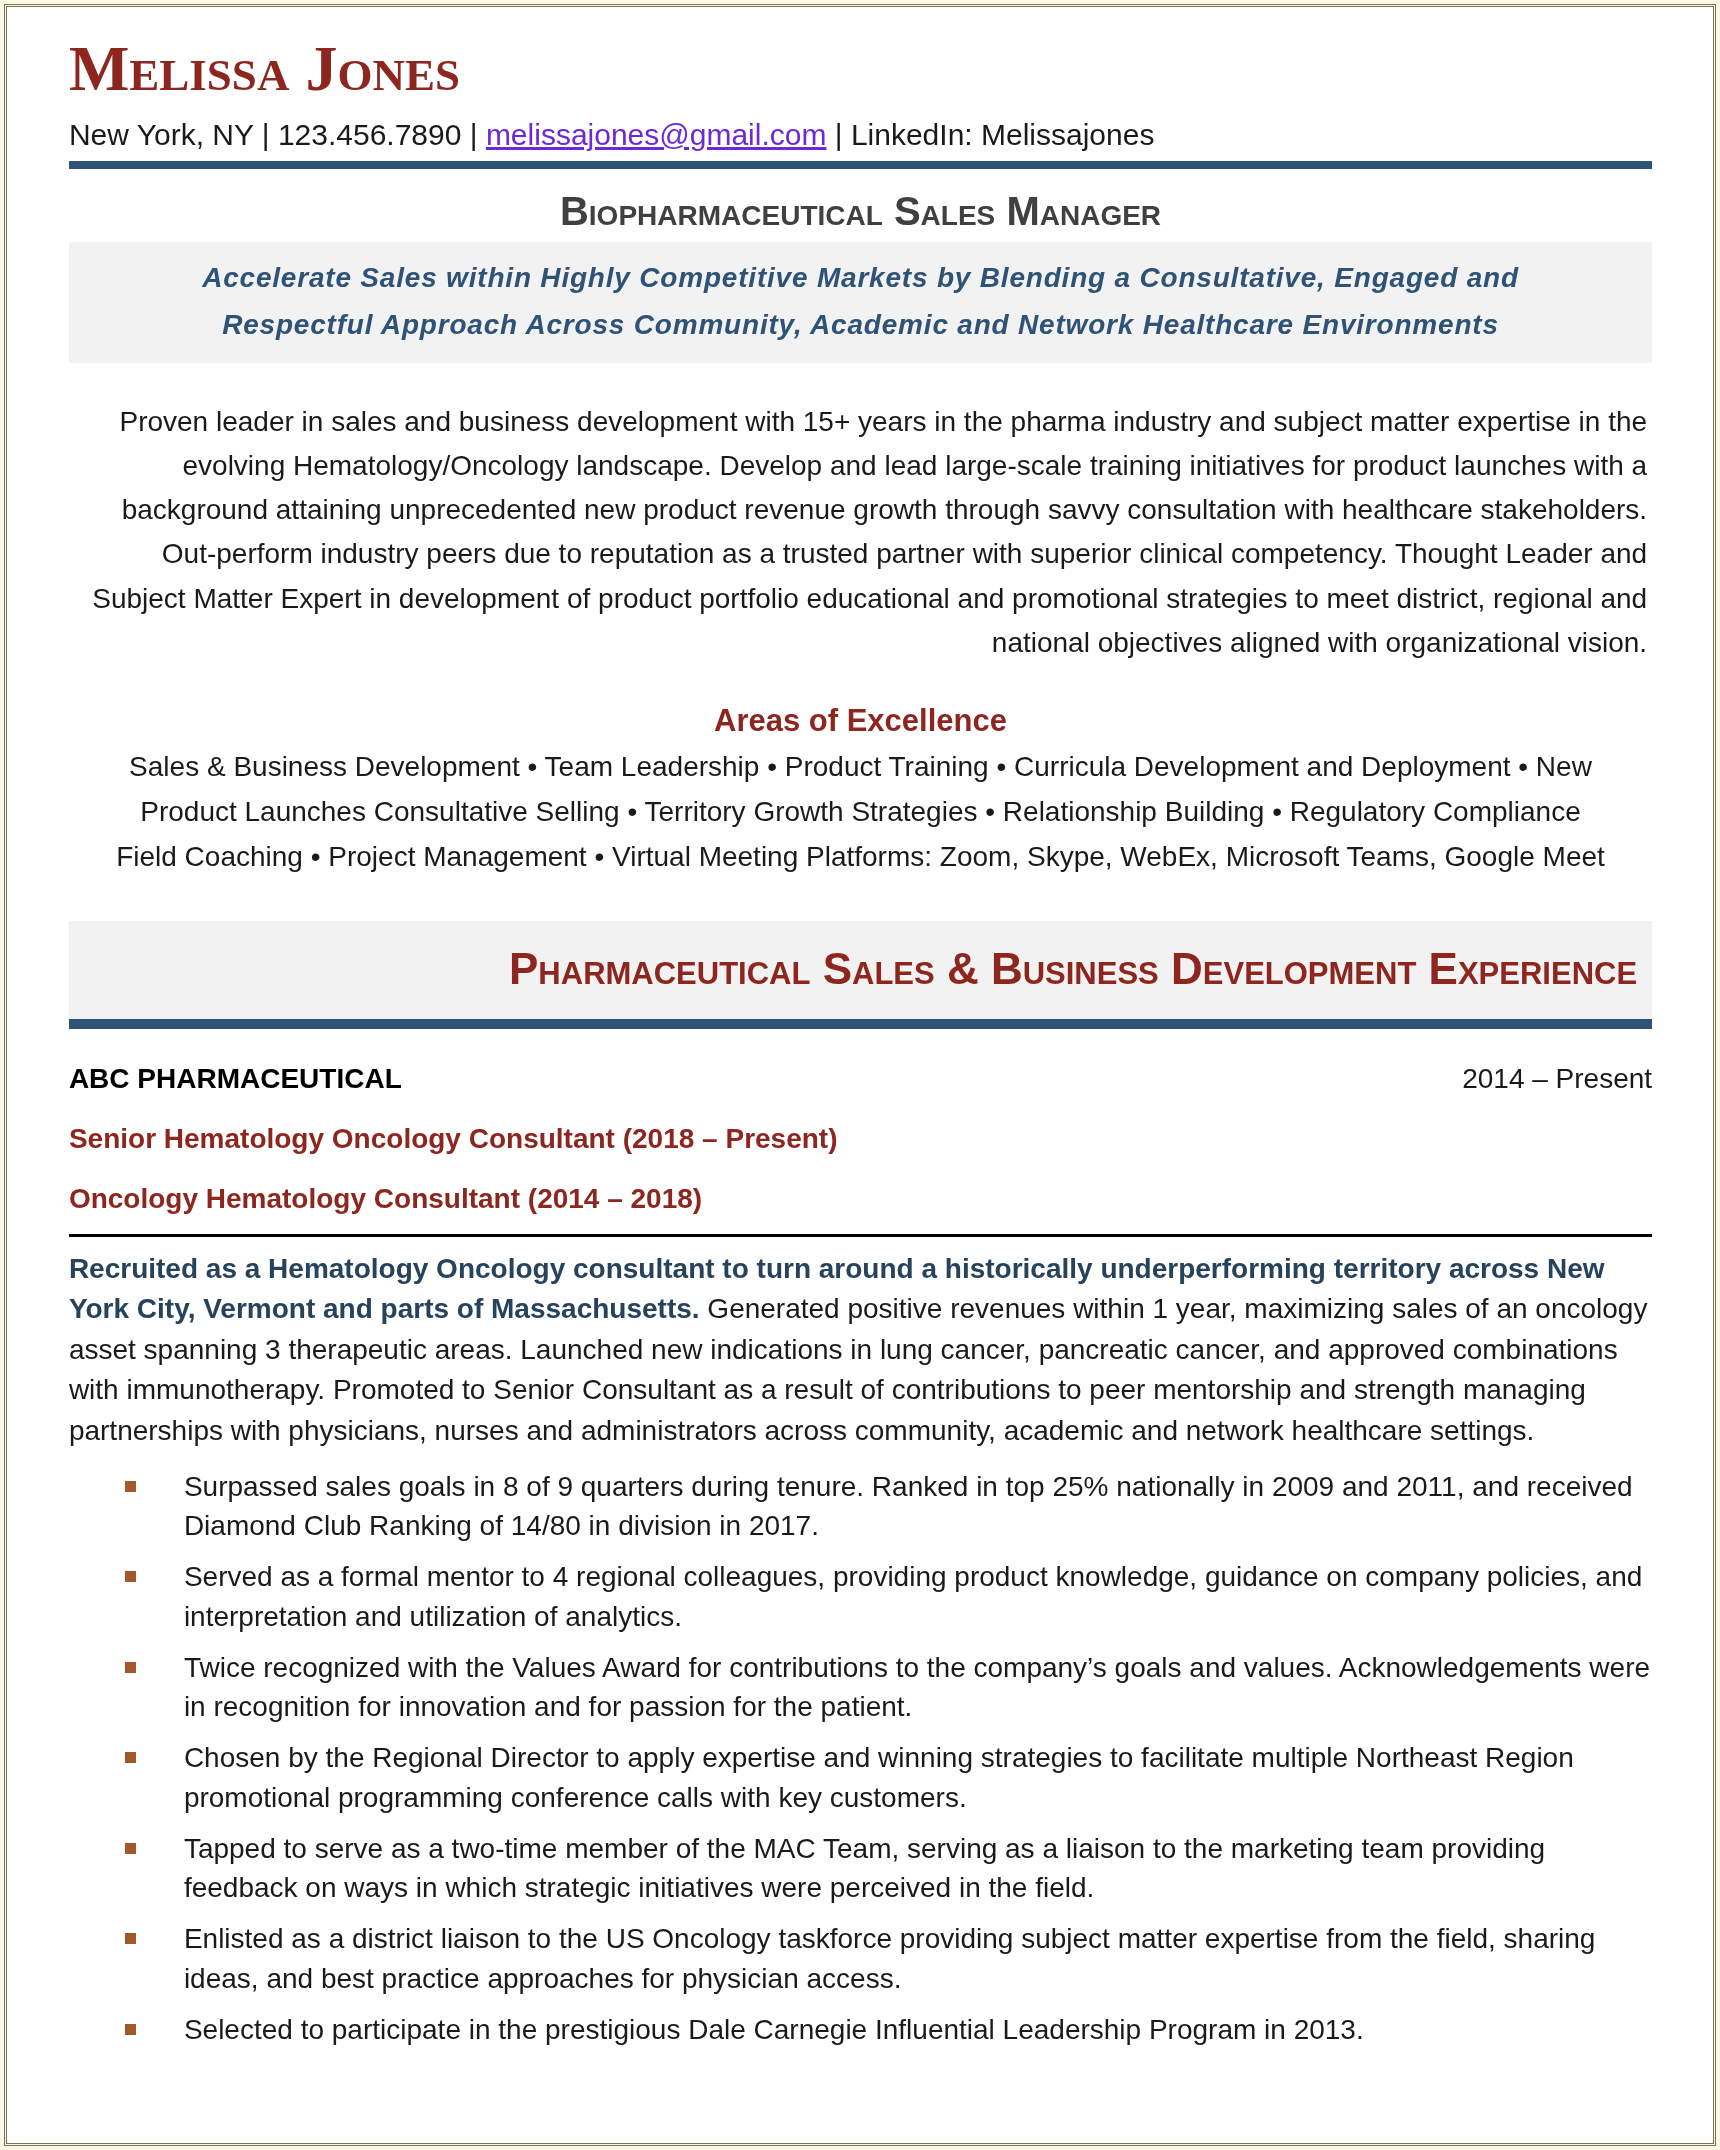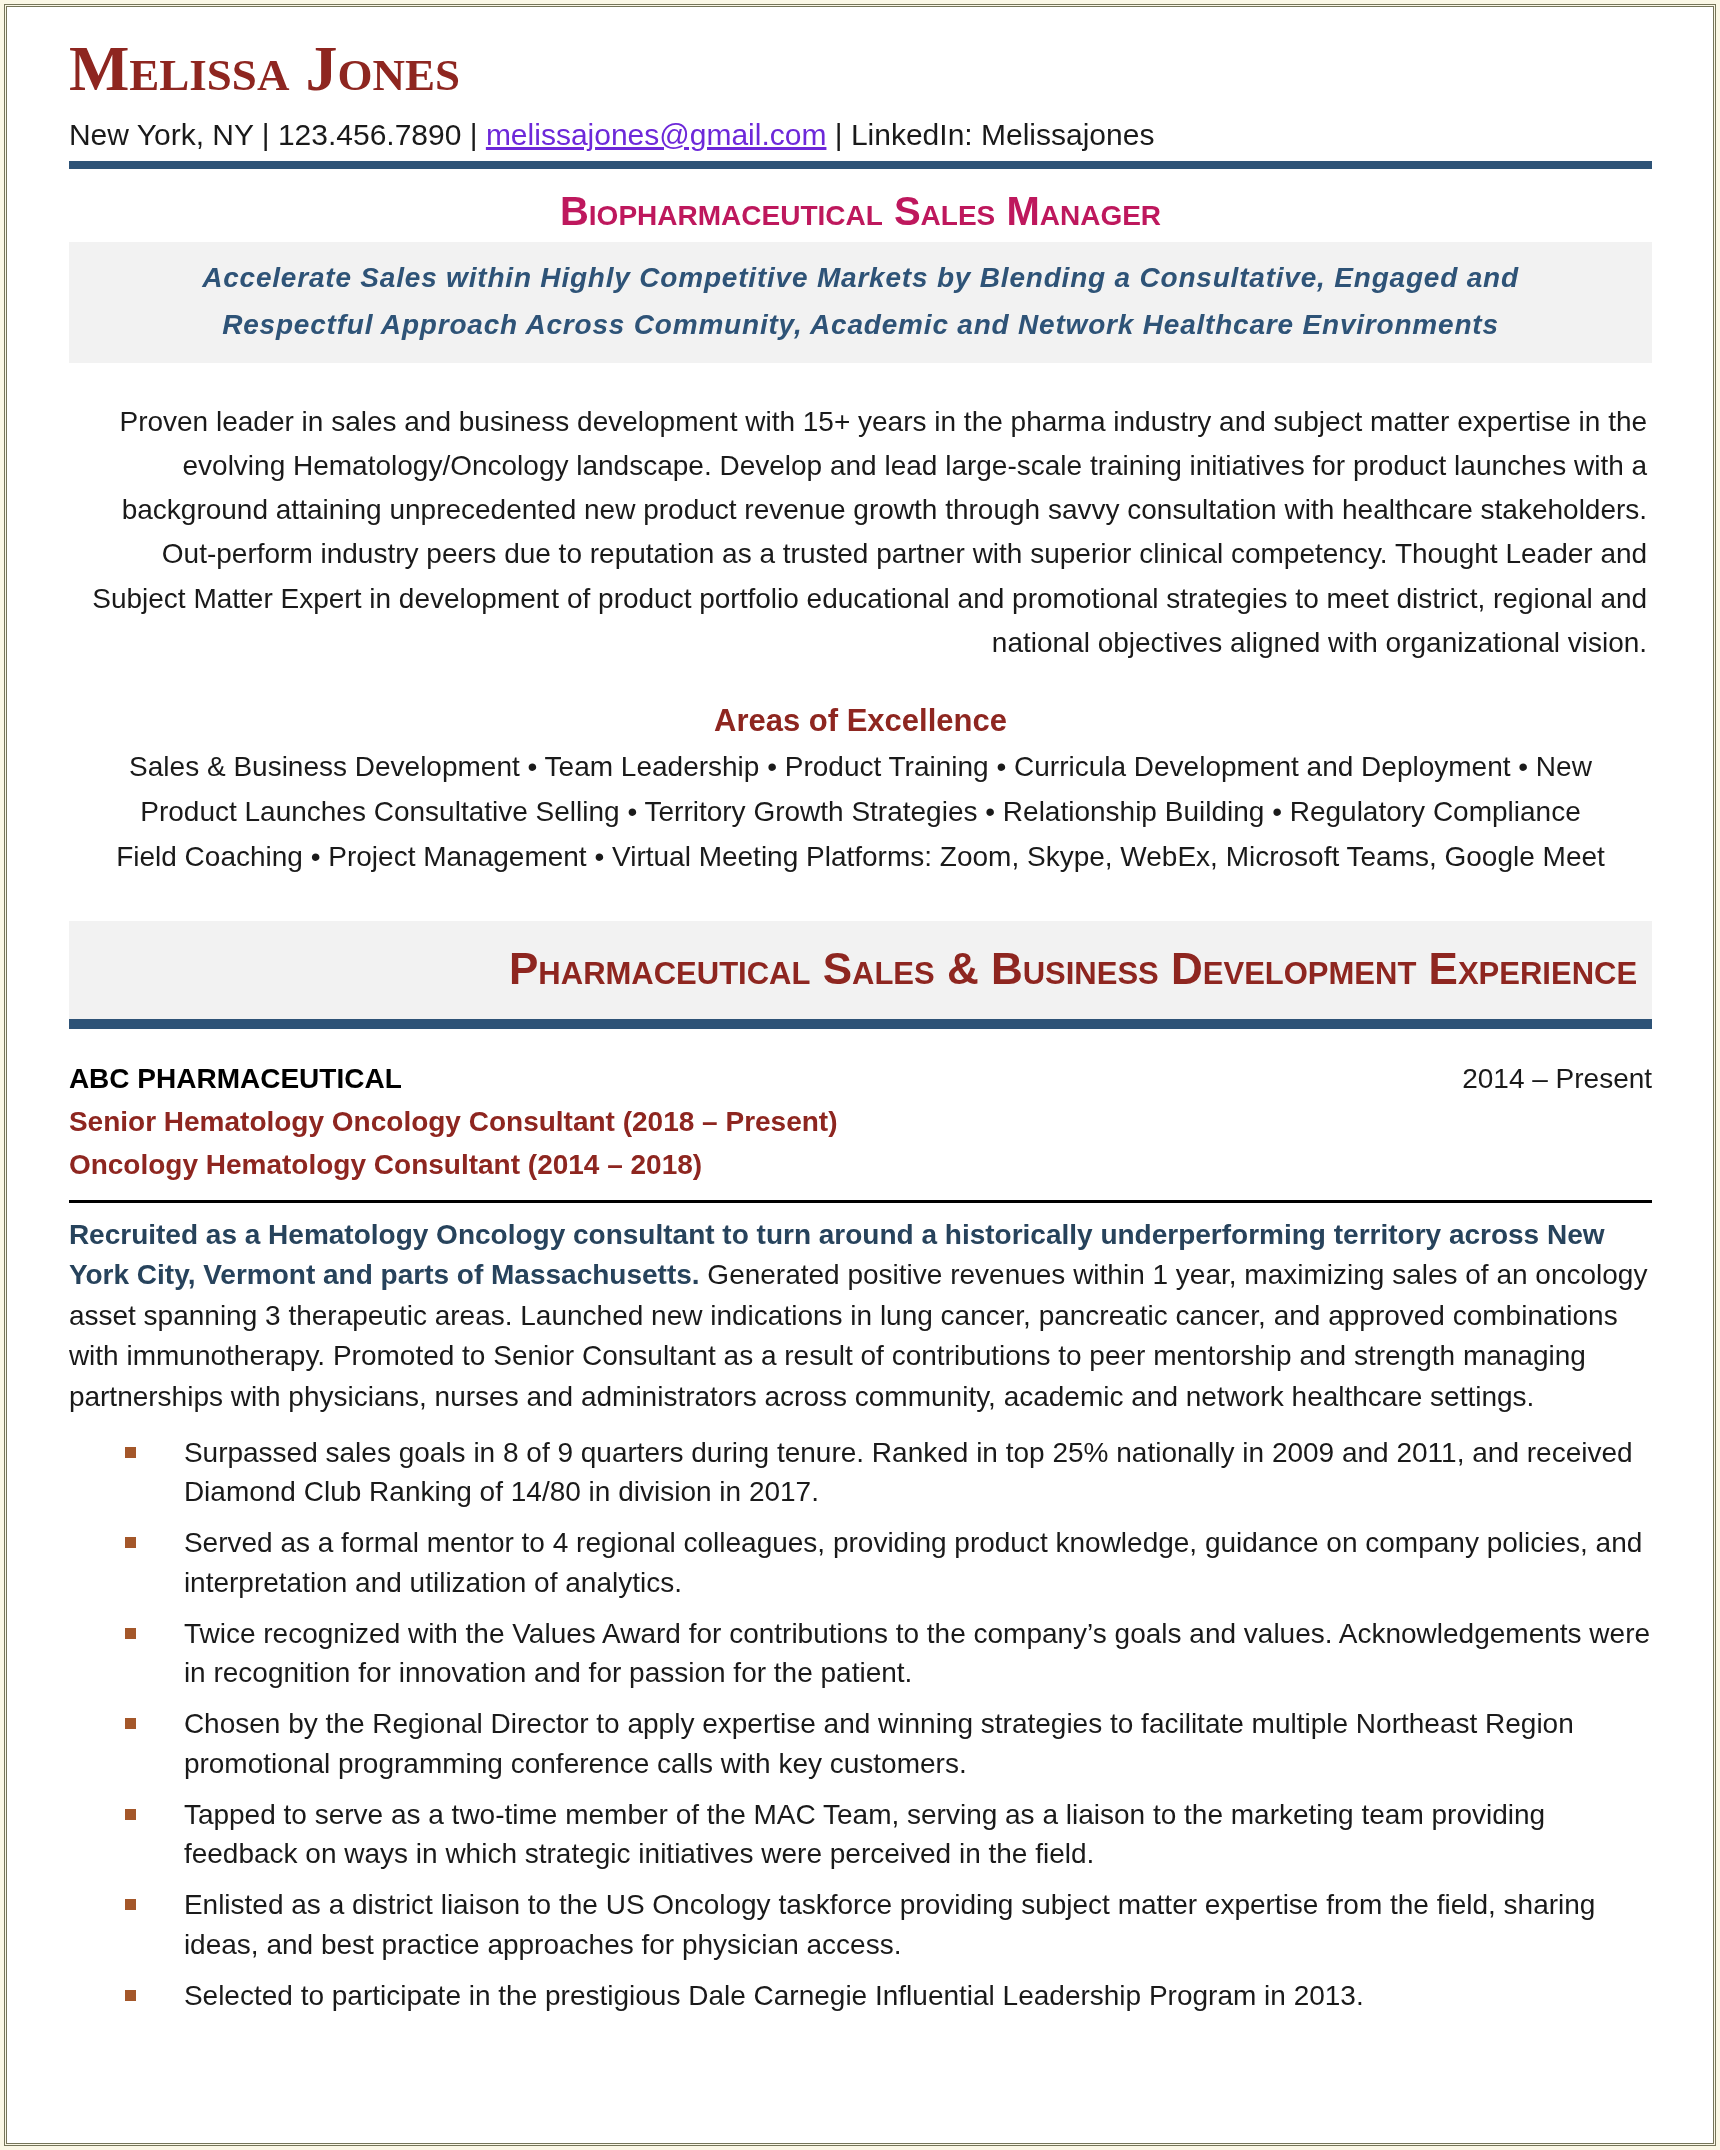--- a/index.html
+++ b/index.html
@@ -47,21 +47,21 @@
   .rule-blue { background: #2E5377; }
   .rule-thin  { height: 7.6px;  margin-top: 5px; }
   .rule-thick { height: 10px; margin-top: 0; }
   
   .role-title {
     margin-top: 22px;
     text-align: center;
     font-size: 40px;
     font-weight: bold;
     font-variant: small-caps;
-    color: #be185d;
+    color: #404040;
     line-height: 1;
   }
   .tagline {
     margin-top: 11.8px;
     background: #F2F2F2;
     padding: 12.6px 25px 14.3px 25px;
     text-align: center;
     font-size: 28px;
     font-weight: bold;
     font-style: italic;
@@ -105,21 +105,21 @@
     margin-top: 30px;
     display: flex;
     justify-content: space-between;
     align-items: baseline;
     font-size: 28px;
     line-height: 1.4;
   }
   .company { font-weight: bold; color: #000; }
   .dates { color: #1a1a1a; }
   .job-title {
-    margin-top: 4px;
+    margin-top: 21px;
     font-size: 28px;
     font-weight: bold;
     color: #8E2620;
     line-height: 1.4;
   }
   .rule-black { height: 3.4px; background: #000; margin-top: 15px; }
   .intro {
     margin: 11.8px 0 0 0;
     font-size: 28px;
     line-height: 1.45;

